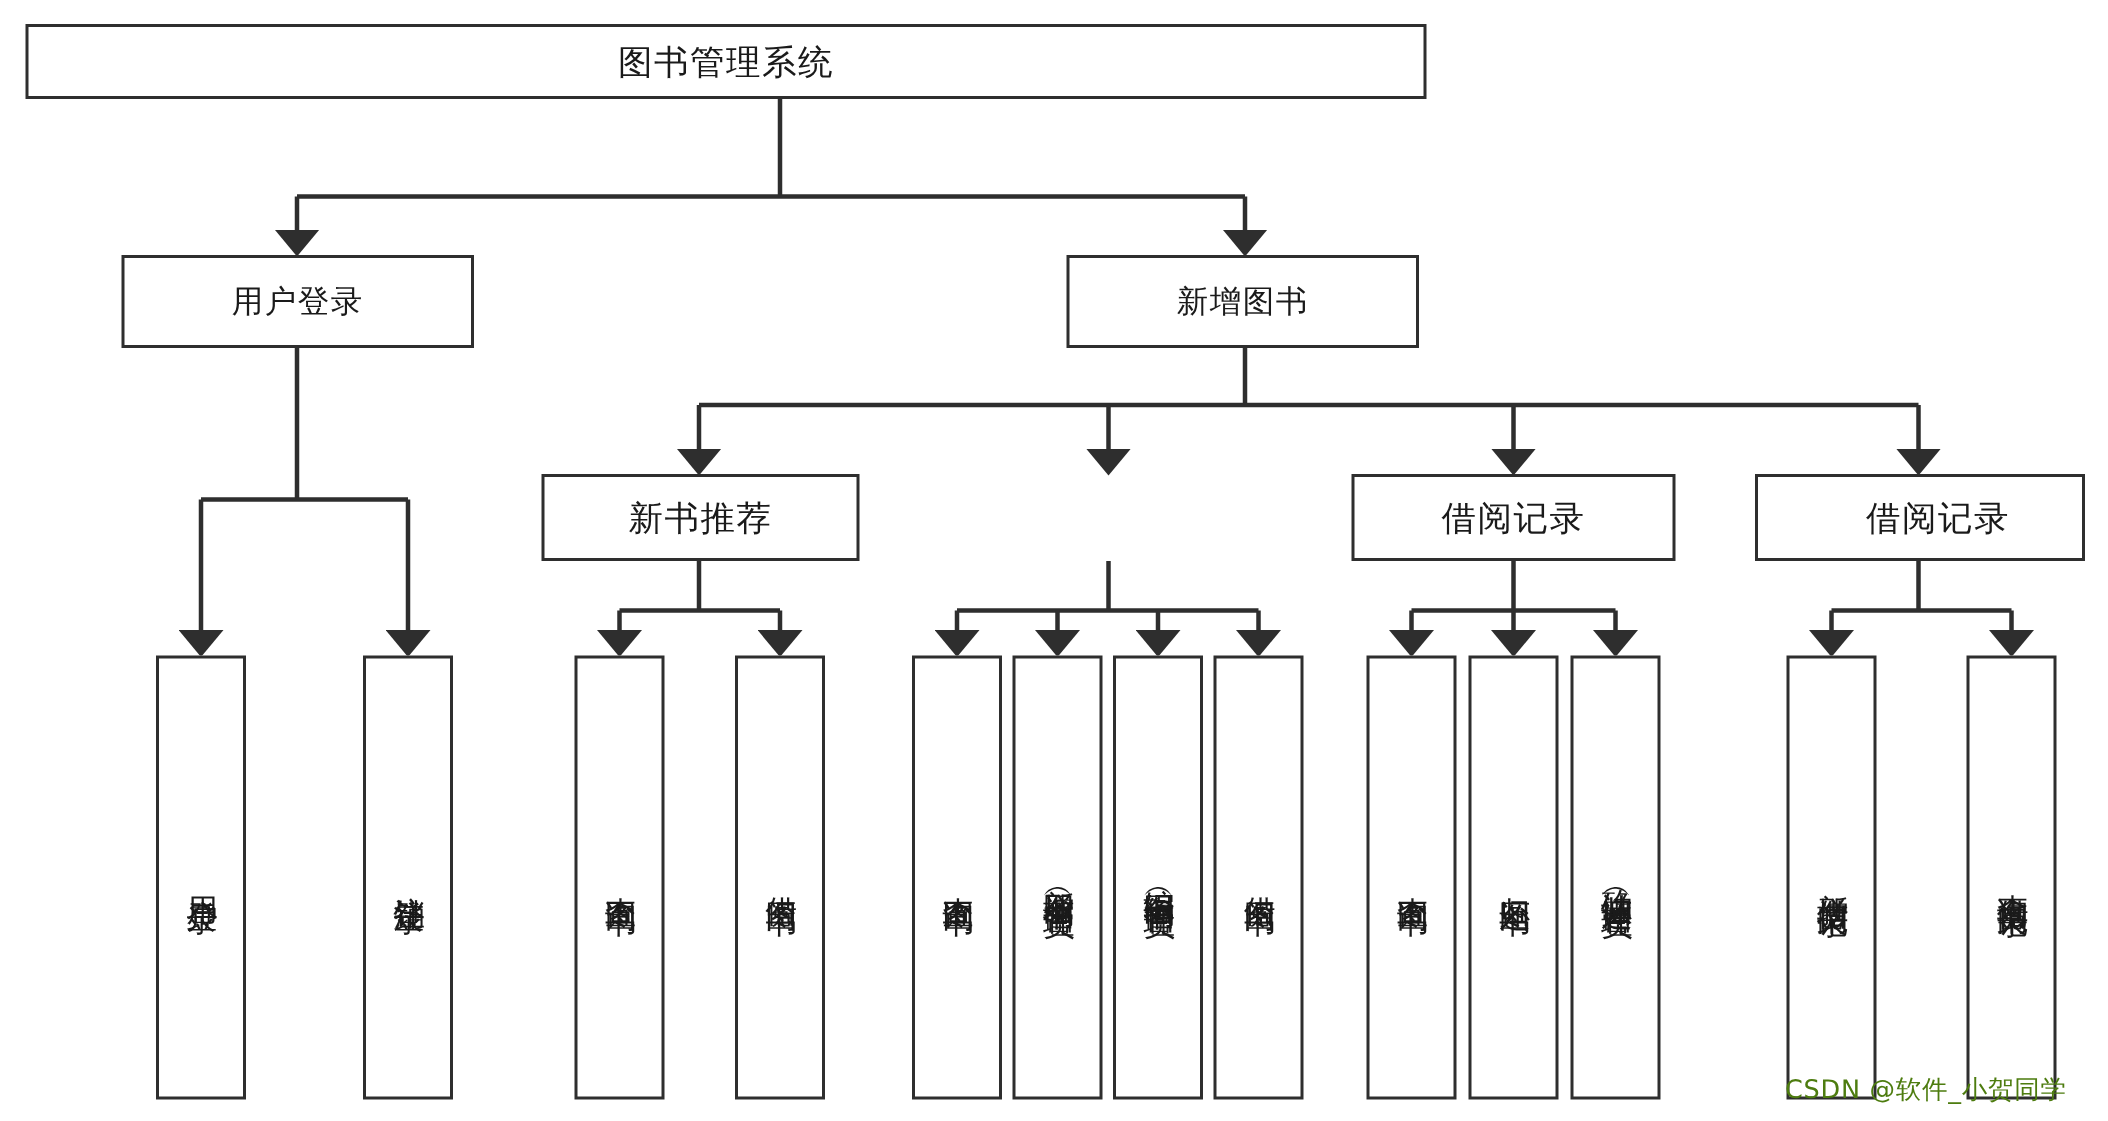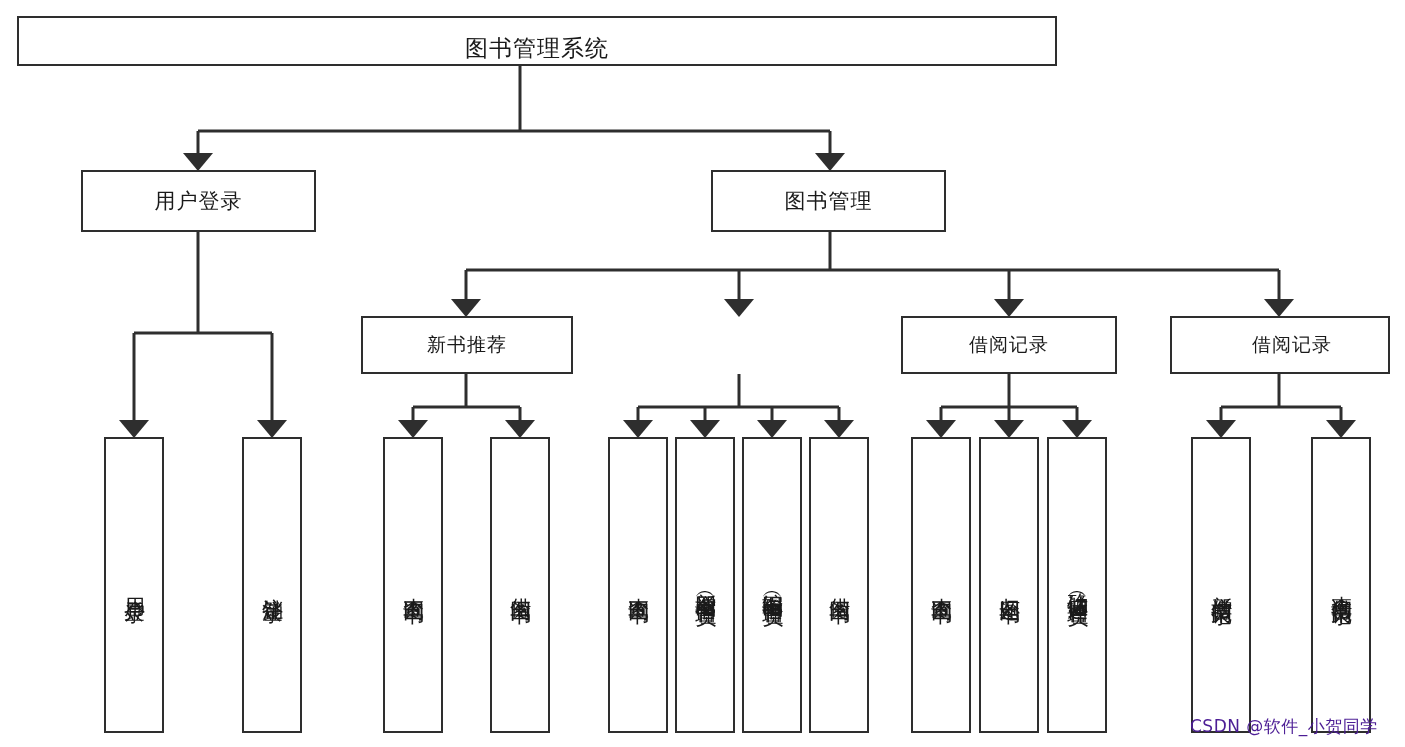--- a/index.html
+++ b/index.html
@@ -38,41 +38,41 @@
   }
   .node.root {
     font-size: 23px;
     letter-spacing: 1px;
   }
   .node.lvl1 {
     font-size: 21px;
     letter-spacing: 1px;
   }
   .node.lvl2 {
-    font-size: 19px;
+    font-size: 23px;
     letter-spacing: 1px;
   }
   .node.leaf {
     writing-mode: vertical-rl;
     text-orientation: upright;
     font-size: 21px;
     line-height: 1.32;
     letter-spacing: 2px;
     padding: 4px 0;
     align-items: center;
     justify-content: center;
     white-space: nowrap;
   }
   .node .label {
     display: block;
   }
   .watermark {
     position: absolute;
     font-size: 17px;
-    color: #4c1d95;
+    color: #4d7c0f;
     letter-spacing: 0.5px;
     white-space: nowrap;
     user-select: none;
     text-align: center;
   }
 </style>
 </head>
 <body>
 
 <div id="canvas">
@@ -120,29 +120,29 @@
       <path d="M1009,407 L1009,429" marker-end="url(#arrow)"></path>
       <path d="M1077,407 L1077,429" marker-end="url(#arrow)"></path>
 
       <path d="M1279,374 L1279,407"></path>
       <path d="M1221,407 L1341,407"></path>
       <path d="M1221,407 L1221,429" marker-end="url(#arrow)"></path>
       <path d="M1341,407 L1341,429" marker-end="url(#arrow)"></path>
     </g>
   </svg>
 
-  <div class="node root" style="left:17px; top:16px; width:1040px; height:50px;align-items:flex-end;">
+  <div class="node root" style="left:17px; top:16px; width:934px; height:50px;">
     <span class="label">图书管理系统</span>
   </div>
 
   <div class="node lvl1" style="left:81px; top:170px; width:235px; height:62px;">
     <span class="label">用户登录</span>
   </div>
   <div class="node lvl1" style="left:711px; top:170px; width:235px; height:62px;">
-    <span class="label">图书管理</span>
+    <span class="label">新增图书</span>
   </div>
 
   <div class="node lvl2" style="left:361px; top:316px; width:212px; height:58px;">
     <span class="label">新书推荐</span>
   </div>
   <div class="node lvl2" style="left:901px; top:316px; width:216px; height:58px;">
     <span class="label">借阅记录</span>
   </div>
   <div class="node lvl2" style="left:1170px; top:316px; width:220px; height:58px;padding-left:24px;">
     <span class="label">借阅记录</span>

